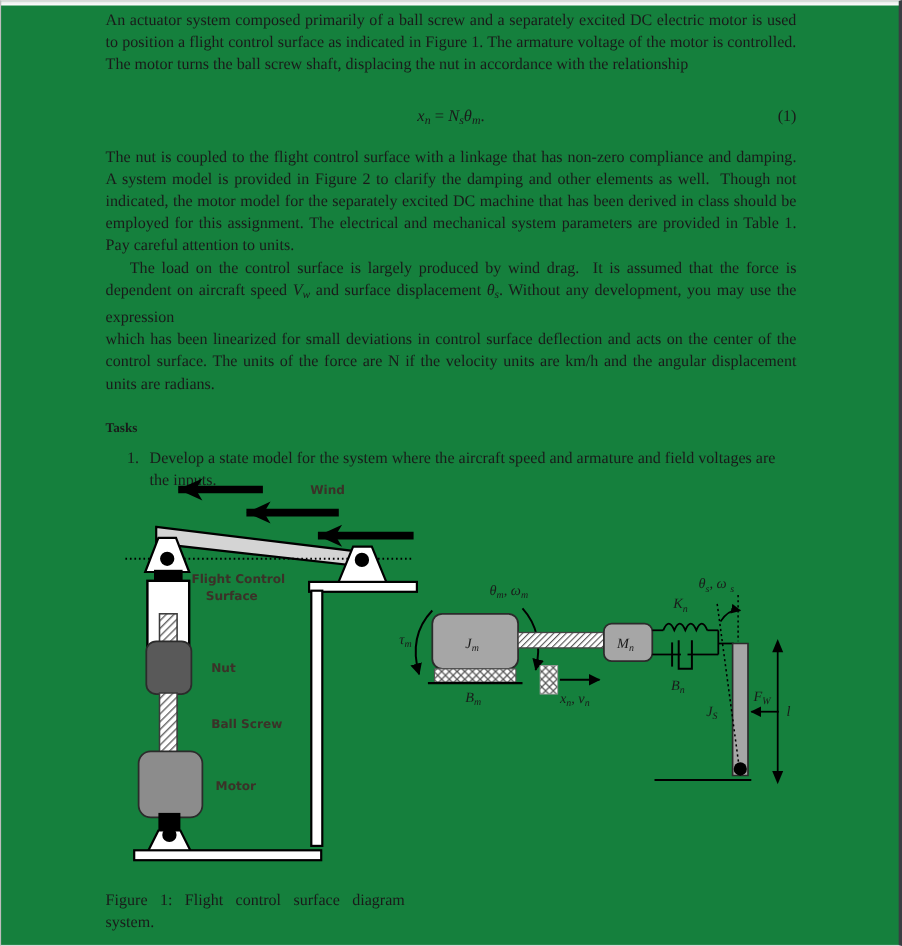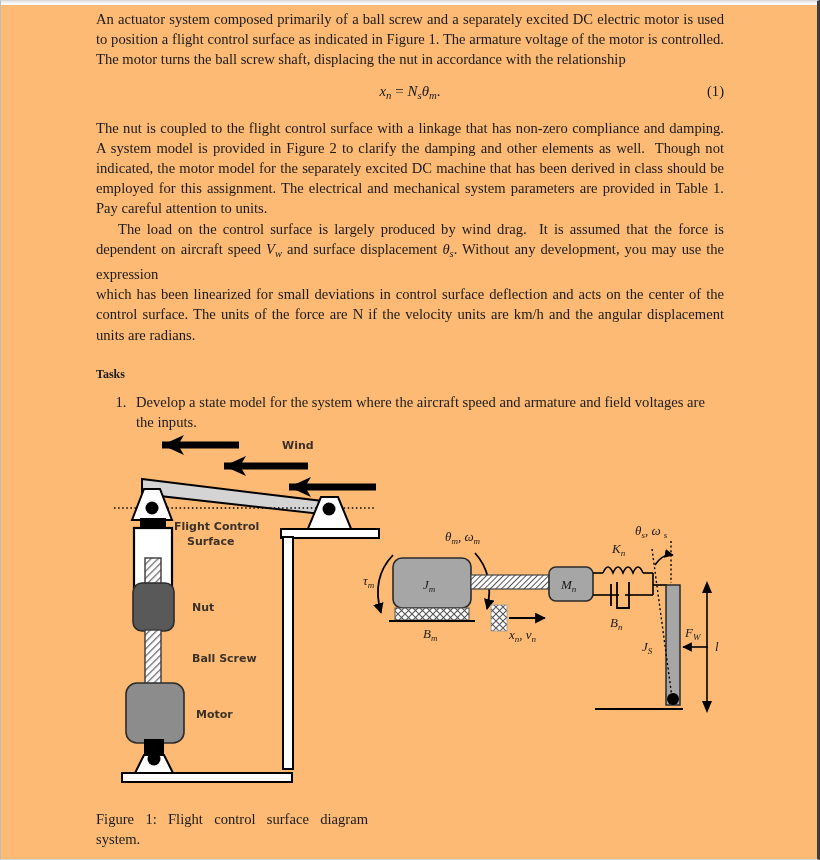--- a/index.html
+++ b/index.html
@@ -11,21 +11,21 @@
     width: 820px;
     height: 860px;
     overflow: hidden;
     font-family: "Liberation Serif", "DejaVu Serif", serif;
     color: #1a1a1a;
   }
   #page {
     position: relative;
     width: 820px;
     height: 860px;
-    background: #fdba74;
+    background: #15803d;
     box-sizing: border-box;
     border-right: 3px solid #3a3d42;
     border-left: 1px solid #bdbdbd;
     border-top: 1px solid #d8d8d8;
     border-bottom: 1px solid #d8d8d8;
   }
   #page::before {
     content: "";
     position: absolute;
     top: 0; left: 0; right: 0;
@@ -43,21 +43,21 @@
     margin: 0 0 0 0;
     font-size: 14.6px;
     line-height: 20.2px;
     text-align: justify;
     text-justify: inter-word;
     hyphens: none;
   }
   p.body.indent { text-indent: 22px; }
   .eqline {
     position: relative;
-    margin: 13px 0 13px 0;
+    margin: 28px 0 13px 0;
     height: 22px;
     text-decoration: underline;
   }
   .eqbody {
     position: absolute;
     left: 0; right: 0;
     text-align: center;
     font-size: 15px;
   }
   .eqnum {

